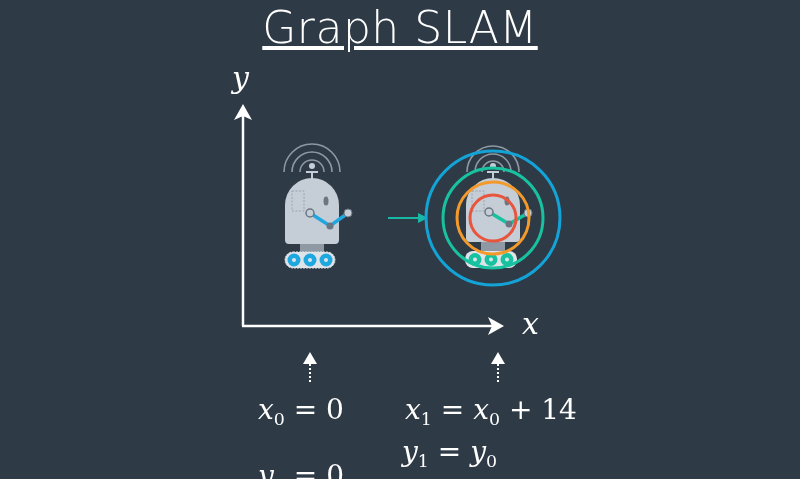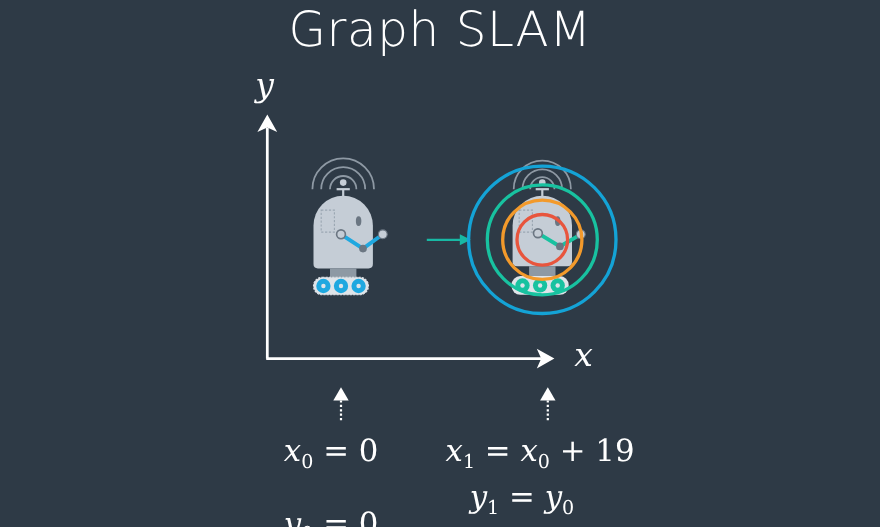--- a/index.html
+++ b/index.html
@@ -7,21 +7,21 @@
       width: 800px; height: 479px; overflow: hidden;
       background: #2e3a46;
       position: relative;
       font-family: "DejaVu Sans", sans-serif;
       color: #ffffff;
     }
     .title {
       position: absolute; left: 0; width: 800px; top: 2px;
       text-align: center; font-size: 44px; font-weight: 300;
       font-family: "DejaVu Sans", sans-serif;
-      letter-spacing: 0.5px; color: #ffffff;
+      letter-spacing: 0.5px; color: #ffffff; text-decoration: underline;
     }
     .math {
       position: absolute;
       font-family: "DejaVu Serif", serif;
       color: #ffffff;
       white-space: nowrap;
     }
     .math i { font-style: italic; }
     .math sub { font-size: 62%; vertical-align: -6px; font-style: normal; }
     .axis-label { font-size: 30px; font-style: italic; }
@@ -133,19 +133,19 @@
 </div>
 <div class="math eq" style="left:258px; top:435px;margin-top:24px;">
   <i>y</i><sub>0</sub>
   <span>= 0</span>
 </div>
 
 <div class="math eq" style="left:405px; top:393px;">
   <i>x</i><sub>1</sub>
   <span>=</span>
   <i>x</i><sub>0</sub>
-  <span>+ 19</span>
+  <span>+ 14</span>
 </div>
-<div class="math eq" style="left:427px; top:435px;">
+<div class="math eq" style="left:402px; top:435px;">
   <i>y</i><sub>1</sub>
   <span>=</span>
   <i>y</i><sub>0</sub>
 </div>
 
 </body></html>

